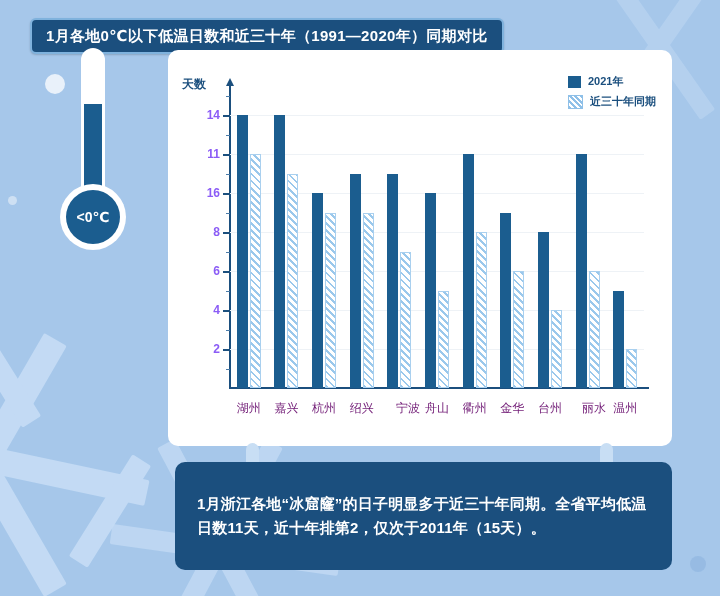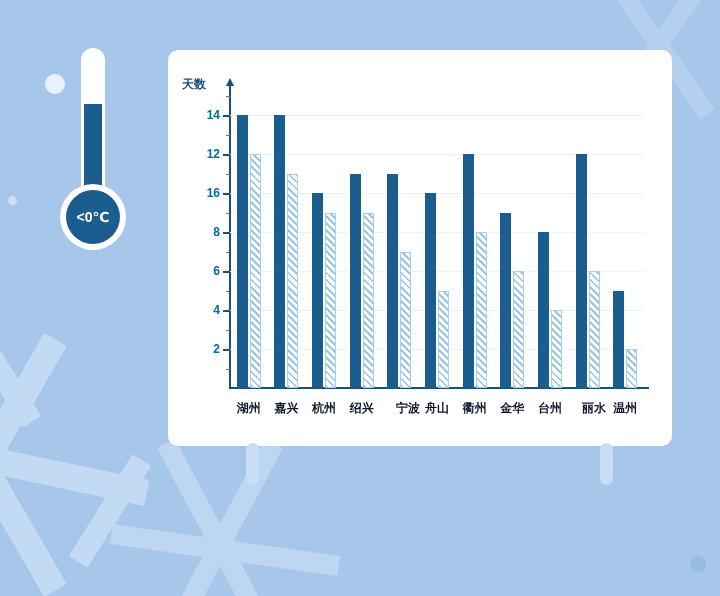--- a/index.html
+++ b/index.html
@@ -84,33 +84,33 @@
     position:absolute;left:-4px;top:-18px;width:0;height:0;
     border-left:4px solid transparent;border-right:4px solid transparent;
     border-bottom:8px solid #1b4f7e;
   }
   .axis-h{position:absolute;left:-1px;bottom:-1px;width:420px;height:2px;background:#1b4f7e;}
   .gridline{position:absolute;left:0;width:414px;height:1px;background:#eef2f6;}
   .tick-major{position:absolute;left:-7px;width:7px;height:2px;background:#1b4f7e;}
   .tick-minor{position:absolute;left:-4px;width:4px;height:1px;background:#4a7ba8;}
   .ytick-label{
     position:absolute;right:100%;margin-right:10px;
-    color:#0369a1;font-size:12px;font-weight:bold;transform:translateY(-50%);
+    color:#8b5cf6;font-size:12px;font-weight:bold;transform:translateY(-50%);
     white-space:nowrap;
   }
   .bar-group{position:absolute;bottom:0;display:flex;align-items:flex-end;}
   .bar{width:11px;}
   .bar-2021{background:#1b5d8f;margin-right:2px;}
   .bar-norm{
     background-image:repeating-linear-gradient(45deg,#9ac8ec 0 2px,#ffffff 2px 5px);
     border:1px solid #a9d0ef;box-sizing:border-box;
   }
   .xtick-label{
     position:absolute;top:100%;margin-top:12px;
-    color:#0f172a;font-size:12px;font-weight:bold;
+    color:#701a75;font-size:12px;font-weight:normal;
     transform:translateX(-50%);white-space:nowrap;
   }
 
   
   .connector{
     position:absolute;width:13px;height:42px;background:#c8def4;
     border-radius:7px;
   }
   #conn-left{left:246px;top:443px;}
   #conn-right{left:600px;top:443px;}
@@ -144,33 +144,46 @@
     <div class="snow-arm" style="left:-40px;top:110px;width:230px;height:20px;transform:rotate(8deg);"></div>
   </div>
   <div class="bg-snow snow-tr">
     <div class="snow-arm" style="left:70px;top:0;width:18px;height:170px;transform:rotate(35deg);"></div>
     <div class="snow-arm" style="left:70px;top:0;width:18px;height:170px;transform:rotate(-35deg);"></div>
   </div>
   <div class="dot-deco dot1"></div>
   <div class="dot-deco dot2"></div>
   <div class="dot-deco dot3"></div>
 
+  <div id="title-bar">
+    <span class="t">1月各地0℃以下低温日数和近三十年（1991—2020年）同期对比</span>
+  </div>
 
   <div id="thermo">
     <div class="th-tube"></div>
     <div class="th-fill"></div>
     <div class="th-bulb-out"></div>
     <div class="th-bulb-in">
       <span>&lt;0℃</span>
     </div>
   </div>
 
   <div id="chart-panel">
     <div id="axis-unit">天数</div>
 
+    <div id="legend">
+      <div class="lg-row">
+        <span class="lg-swatch lg-solid"></span>
+        <span class="lg-text">2021年</span>
+      </div>
+      <div class="lg-row">
+        <span class="lg-swatch lg-hatch"></span>
+        <span class="lg-text">近三十年同期</span>
+      </div>
+    </div>
 
     <div id="plot">
       <div class="axis-v"></div>
       <div class="axis-v-cap"></div>
       <div class="axis-h"></div>
       <div id="grid-layer">
           <div class="gridline" style="top: 253.067px;"></div>
           <div class="gridline" style="top: 214.133px;"></div>
           <div class="gridline" style="top: 175.2px;"></div>
           <div class="gridline" style="top: 136.267px;"></div>
@@ -183,21 +196,21 @@
           <div class="ytick-label" style="top: 253.067px;">2</div>
           <div class="tick-major" style="top: 214.133px;"></div>
           <div class="ytick-label" style="top: 214.133px;">4</div>
           <div class="tick-major" style="top: 175.2px;"></div>
           <div class="ytick-label" style="top: 175.2px;">6</div>
           <div class="tick-major" style="top: 136.267px;"></div>
           <div class="ytick-label" style="top: 136.267px;">8</div>
           <div class="tick-major" style="top: 97.3333px;"></div>
           <div class="ytick-label" style="top: 97.3333px;">16</div>
           <div class="tick-major" style="top: 58.4px;"></div>
-          <div class="ytick-label" style="top: 58.4px;">12</div>
+          <div class="ytick-label" style="top: 58.4px;">11</div>
           <div class="tick-major" style="top: 19.4667px;"></div>
           <div class="ytick-label" style="top: 19.4667px;">14</div>
           <div class="tick-minor" style="top: 272.533px;"></div>
           <div class="tick-minor" style="top: 233.6px;"></div>
           <div class="tick-minor" style="top: 194.667px;"></div>
           <div class="tick-minor" style="top: 155.733px;"></div>
           <div class="tick-minor" style="top: 116.8px;"></div>
           <div class="tick-minor" style="top: 77.8667px;"></div>
           <div class="tick-minor" style="top: 38.9333px;"></div>
           <div class="tick-minor" style="top: 0px;"></div>
@@ -258,14 +271,17 @@
             <div class="bar bar-norm" style="height: 38.9333px;"></div>
           </div>
           <div class="xtick-label" style="left: 395.182px;">温州</div>
         </div>
     </div>
   </div>
 
   <div class="connector" id="conn-left"></div>
   <div class="connector" id="conn-right"></div>
 
+  <div id="caption-box">
+    <span class="c">1月浙江各地“冰窟窿”的日子明显多于近三十年同期。全省平均低温日数11天，近十年排第2，仅次于2011年（15天）。</span>
+  </div>
 
 </div>
 
 </body></html>

